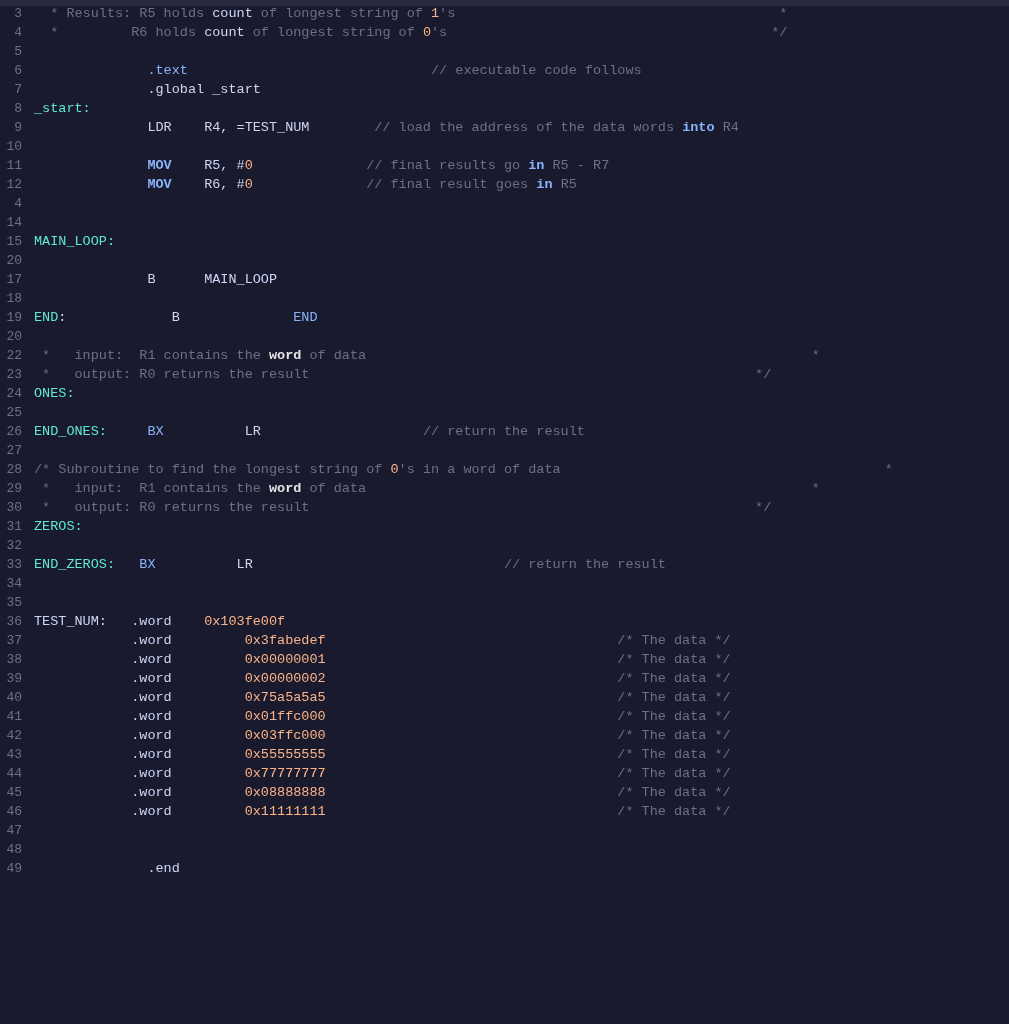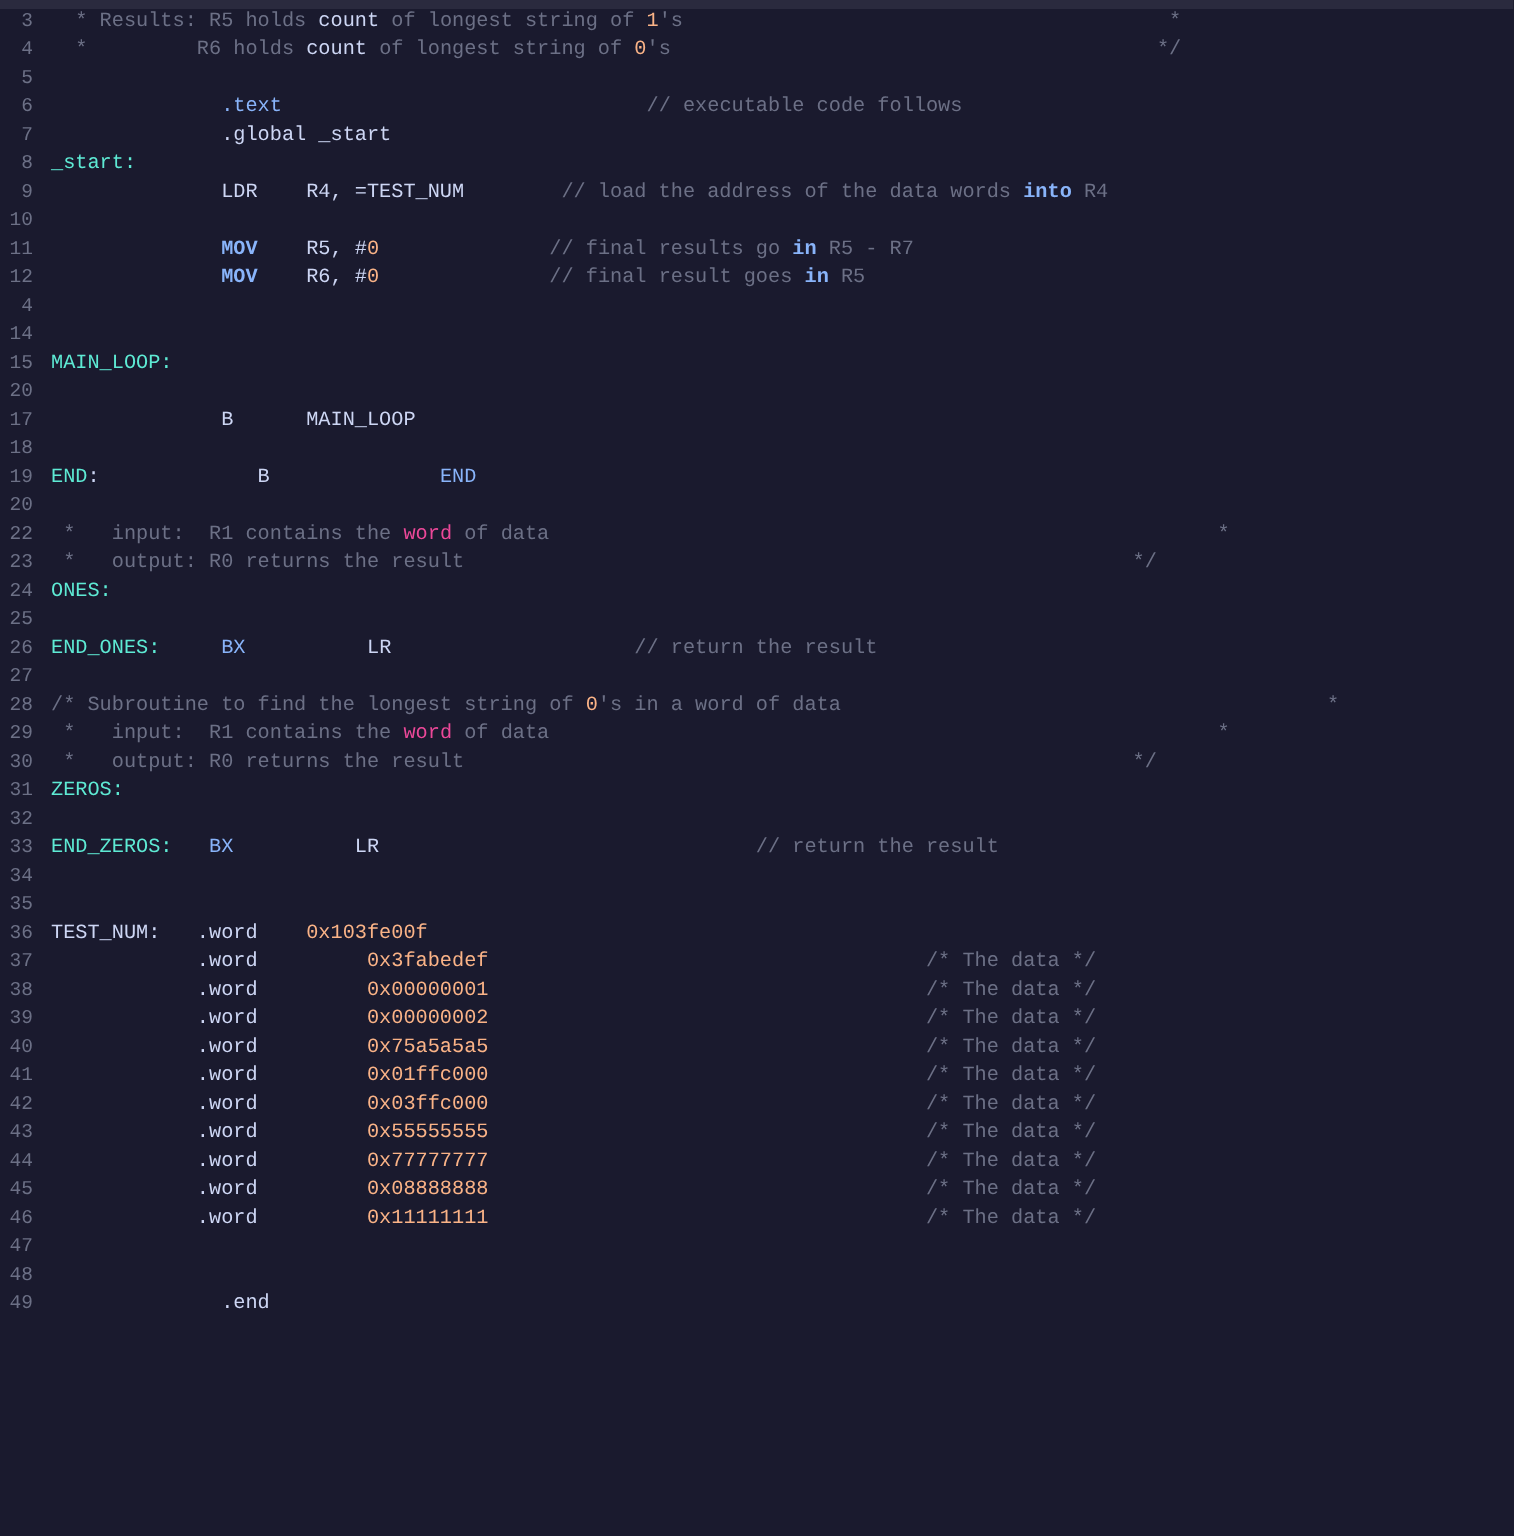--- a/index.html
+++ b/index.html
@@ -47,21 +47,21 @@
       font-size: 13px;
     }
     .line-content {
       flex: 1;
       white-space: pre;
     }
     .c-white { color: #cdd6f4; }
     .c-comment { color: #6c7086; }
     .c-blue { color: #89b4fa; }
     .c-bold-blue { color: #89b4fa; font-weight: bold; text-align: center; }
-    .c-bold-white { color: #ec4899; font-weight: normal; }
+    .c-bold-white { color: #e5e5e5; font-weight: bold; }
     .c-num { color: #fab387; }
     .c-label { color: #5eead4; }
     .c-instr { color: #89b4fa; font-weight: bold; }
     .c-directive { color: #89b4fa; }
     .c-inline-comment { color: #6c7086; }
     .c-hex { color: #fab387; margin-top: 36px; }
     .c-1-orange { color: #fab387; }
     .c-0-orange { color: #fab387; }
   </style>
 </head>

